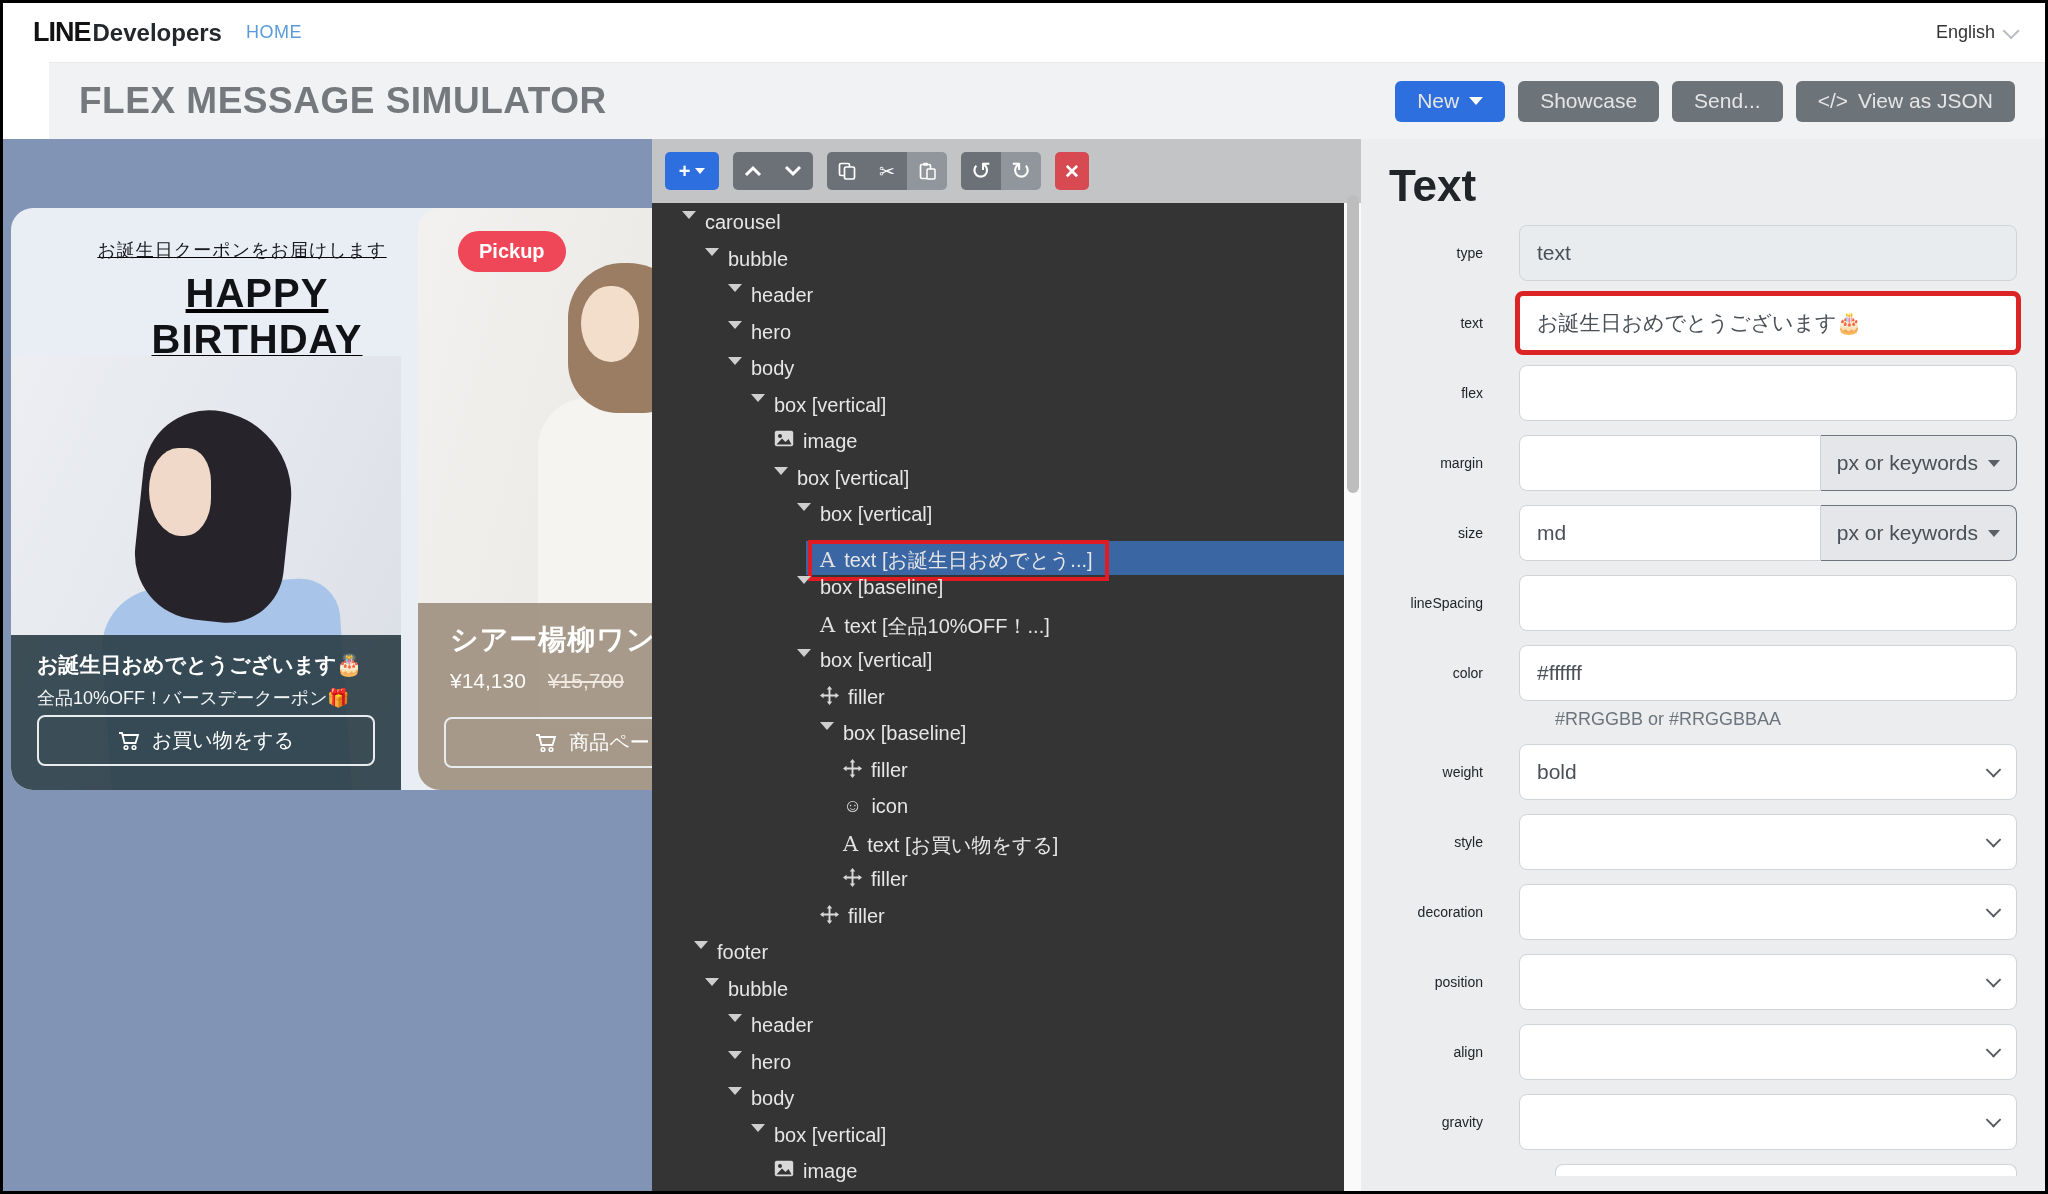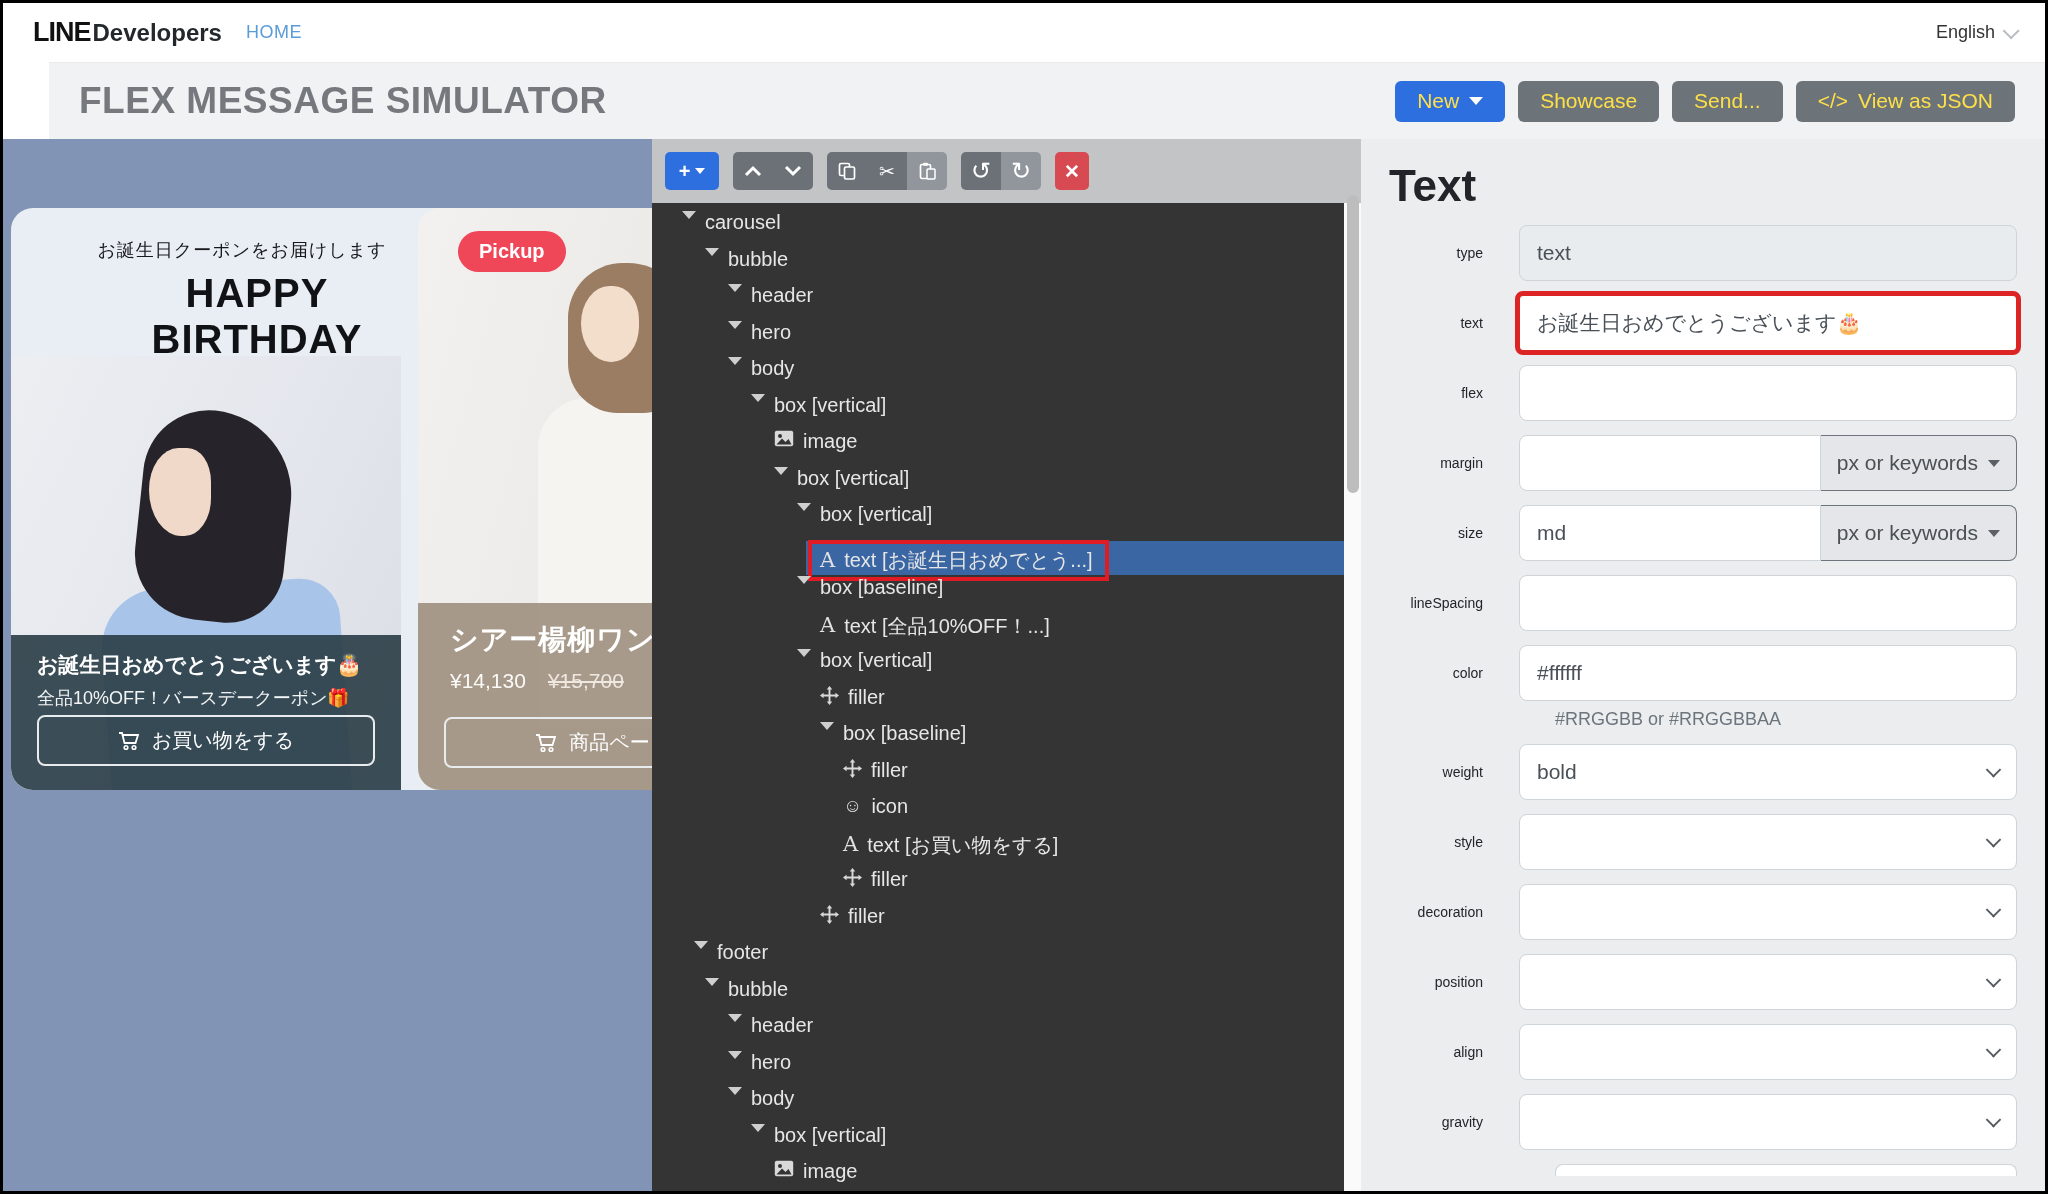--- a/index.html
+++ b/index.html
@@ -18,33 +18,33 @@
   .nav-home { margin-left:24px; color:#5b9bd8; font-size:18px; font-weight:400; letter-spacing:.5px; text-decoration:none; }
   .nav-right { margin-left:auto; display:flex; align-items:center; gap:8px; color:#333; font-size:18px; }
   .chev { width:12px; height:12px; border-right:2px solid #b9bdc2; border-bottom:2px solid #b9bdc2;
           transform:rotate(45deg) translateY(-3px); display:inline-block; }
   
   .pagehead { position:absolute; left:0; top:59px; right:0; height:77px; background:#f0f2f4;
               display:flex; align-items:center; padding:0 30px; border-top:1px solid #e8eaec;margin-left:46px;}
   .pagetitle { font-size:37px; font-weight:800; color:#75797e; letter-spacing:.5px; }
   .head-btns { margin-left:auto; display:flex; gap:13px; }
   .btn { height:41px; border-radius:6px; border:none; font-family:inherit; font-size:21px;
-         color:#fde047; padding:0 22px; display:flex; align-items:center; gap:10px; cursor:pointer; }
+         color:#e5e5e5; padding:0 22px; display:flex; align-items:center; gap:10px; cursor:pointer; }
   .btn-blue { background:#2e6fe0; }
   .btn-gray { background:#6c7379; }
   .caret-dn { width:0; height:0; border-left:7px solid transparent; border-right:7px solid transparent;
               border-top:8px solid #fff; display:inline-block; }
   
   .main { position:absolute; left:0; top:136px; right:0; bottom:0; }
   .preview { position:absolute; left:0; top:0; width:649px; height:100%; background:#8294b6; overflow:hidden; }
   .treepanel { position:absolute; left:649px; top:0; width:709px; height:100%; background:#343434; overflow:hidden; }
   .inspector { position:absolute; left:1358px; top:0; right:0; height:100%; background:#ebedee; overflow:hidden; }
   
   .card { position:absolute; border-radius:22px; overflow:hidden; }
-  .card1 { left:8px; top:69px; width:462px; height:582px; background:#e9edf4; }
+  .card1 { left:8px; top:69px; width:462px; height:582px; background:#e9edf4;text-decoration:underline; }
   .card1-head { text-align:center; padding-top:30px; }
   .card1-note { font-size:18px; color:#16181b; letter-spacing:1px; }
   .card1-big { font-size:40px; font-weight:900; color:#101215; letter-spacing:1px; line-height:1.15; margin-top:8px;padding-left:30px;}
   .hero1 { position:absolute; left:0; top:148px; width:390px; height:484px;
            background:linear-gradient(115deg,#eceef2 0%,#e3e6ec 55%,#d9dde4 100%); }
   .hair { position:absolute; left:128px; top:55px; width:150px; height:210px; background:#26242a;
           border-radius:70px 90px 60px 70px; transform:rotate(6deg); }
   .face { position:absolute; left:138px; top:92px; width:62px; height:88px; background:#f0d9c8; border-radius:50% 40% 45% 55%; }
   .shirt { position:absolute; left:96px; top:228px; width:240px; height:270px; background:#a8c4e8;
            border-radius:60px 40px 0 0; transform:rotate(-4deg); }

